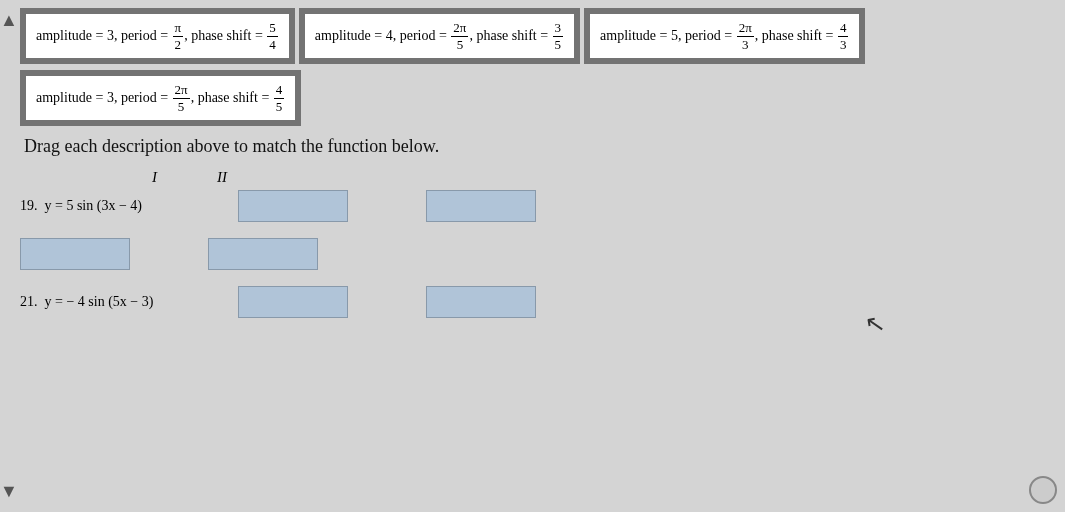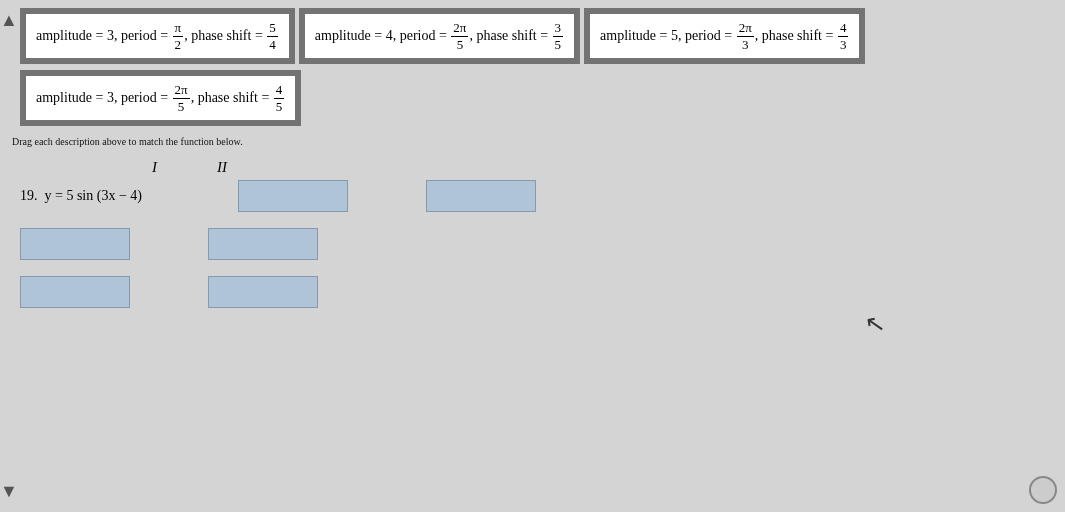--- a/index.html
+++ b/index.html
@@ -40,23 +40,23 @@
     }
 
     .cards-row-2 {
       display: flex;
       gap: 4px;
       margin-bottom: 10px;
       margin-left: 8px;
     }
 
     .drag-instruction {
-      font-size: 10px;
+      font-size: 18px;
       color: #111;
-      margin-left: 0;
+      margin-left: 12px;
       margin-bottom: 12px;
     }
 
     .table-section {
       margin-left: 8px;
     }
 
     .col-headers {
       display: flex;
       margin-left: 140px;
@@ -230,20 +230,23 @@
       <div class="drop-box"></div>
       <div class="drop-box"></div>
     </div>
 
     <div class="exercise-row">
       <div class="drop-box"></div>
       <div class="drop-box"></div>
     </div>
 
     <div class="exercise-row">
+      <div class="exercise-label">
+        21.&nbsp; y = − 4 sin (5x − 3)
+      </div>
       <div class="drop-box"></div>
       <div class="drop-box"></div>
     </div>
 
   </div>
 
   <div class="cursor-icon">↖</div>
 
   <div class="circle-icon"></div>
 

